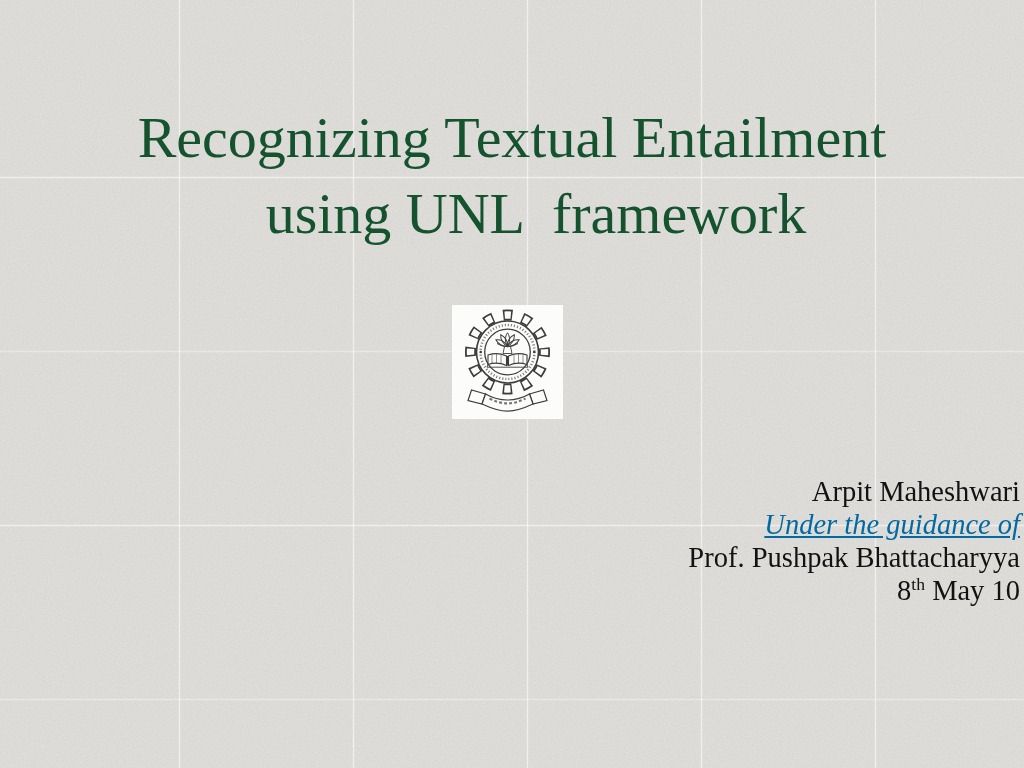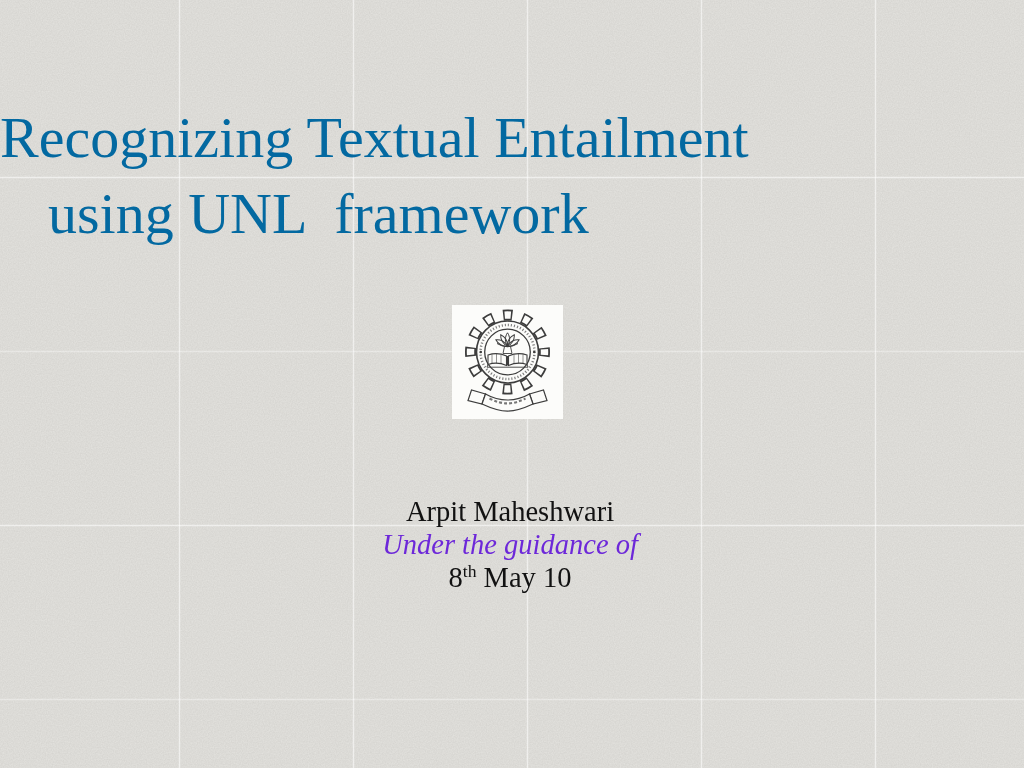--- a/index.html
+++ b/index.html
@@ -14,48 +14,49 @@
   .bg-texture {
     position: absolute;
     left: 0; top: 0;
     width: 1024px; height: 768px;
     display: block;
   }
   .title-block {
     position: absolute;
     left: 0; right: 0;
     top: 100px;
-    color: #0369a1;
+    text-align: center;
+    color: #14532d;
     font-size: 58px;
     line-height: 76px;
     font-weight: normal;
   }
   .title-line2 { white-space: pre; margin-left: 48px; }
   .logo-box {
     position: absolute;
     left: 452px;
     top: 305px;
     width: 111px;
     height: 114px;
     background: #fcfcfa;
   }
   .logo-box svg { display: block; width: 111px; height: 114px; }
   .author-block {
     position: absolute;
     left: 0; right: 4px;
     top: 475px;
-    text-align: center;
+    text-align: right;
     color: #121212;
     font-size: 28.5px;
     line-height: 33px;
-    margin-top: 20px;
   }
   .guidance {
     font-style: italic;
-    color: #6d28d9;
+    color: #0369a1;
+    text-decoration: underline;
   }
   .date sup {
     font-size: 62%;
     vertical-align: super;
     line-height: 0;
   }
 </style>
 </head>
 <body>
 
@@ -138,16 +139,17 @@
           <path d="M33.5,89 C47.5,97 63.5,97 77.5,89 L81,99 C60.5,108.5 50.5,108.5 30,99 Z" fill="#fcfcfa"></path>
           <path d="M37.5,93.5 C50.5,100 60.5,100 73.5,93.5" stroke-width="2.1" stroke-dasharray="3 2.1" opacity="0.7"></path>
         </g>
       </g>
     </svg>
   </div>
 
   <div class="author-block">
     <div>Arpit Maheshwari</div>
     <div class="guidance">Under the guidance of</div>
+    <div>Prof. Pushpak Bhattacharyya</div>
     <div class="date"><span>8</span><sup>th</sup><span> May 10</span></div>
   </div>
 
 </div>
 
 </body></html>

